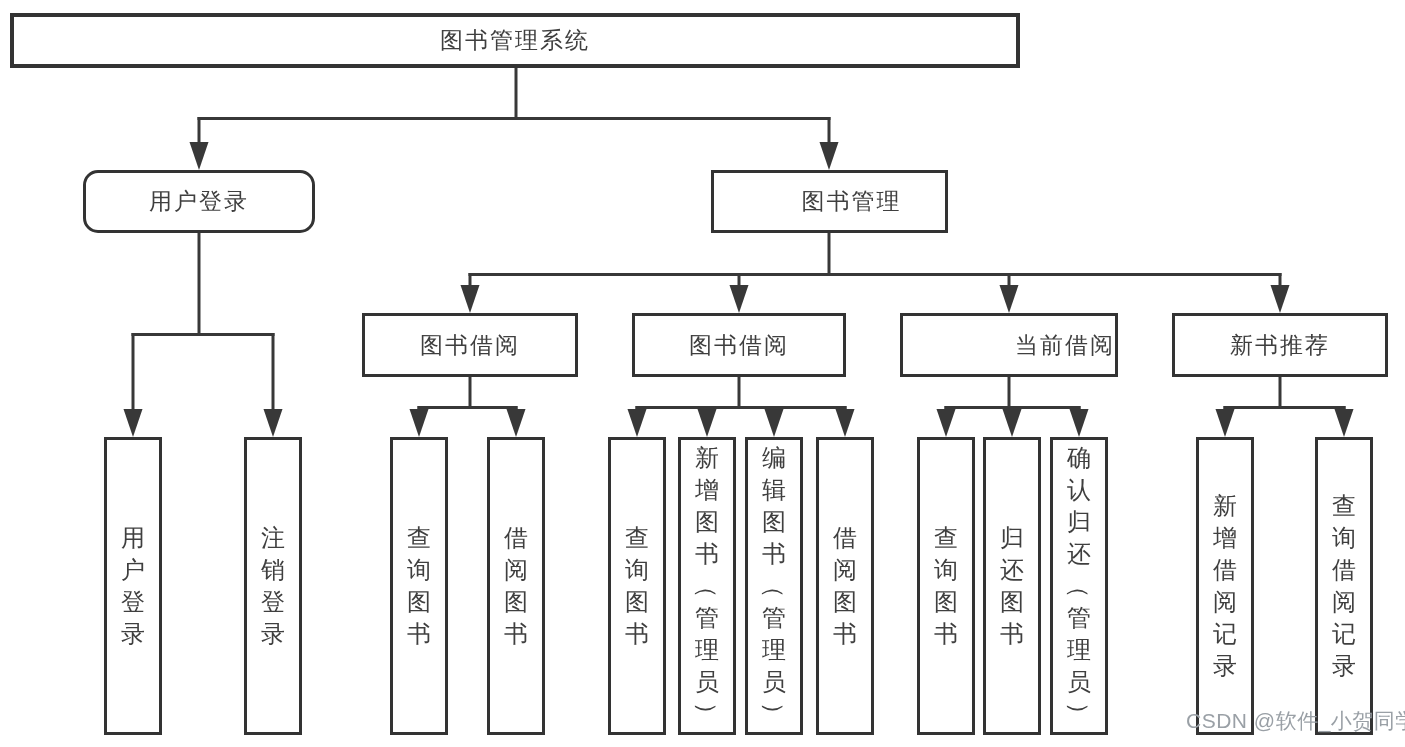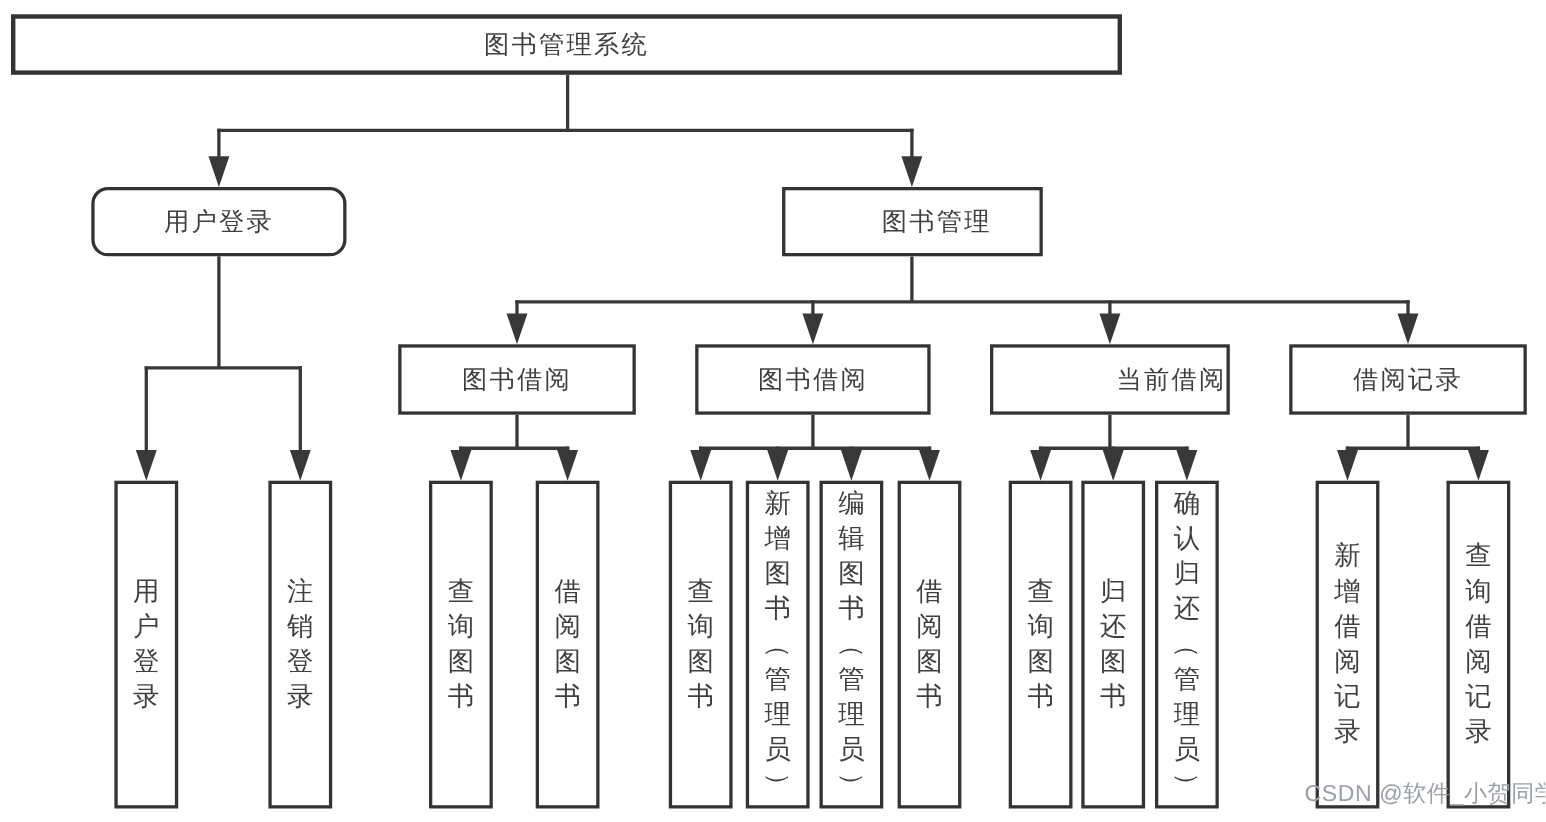--- a/index.html
+++ b/index.html
@@ -135,21 +135,21 @@
   <div class="node" style="left:362px; top:313px; width:216px; height:64px;">
     <span>图书借阅</span>
   </div>
   <div class="node" style="left:632px; top:313px; width:214px; height:64px;">
     <span>图书借阅</span>
   </div>
   <div class="node" style="left:900px; top:313px; width:218px; height:64px;justify-content:flex-end;">
     <span>当前借阅</span>
   </div>
   <div class="node" style="left:1172px; top:313px; width:216px; height:64px;">
-    <span>借阅记录</span>
+    <span>新书推荐</span>
   </div>
 
   <div class="node leaf" style="left:104px;">
     <span class="vtext">
         <span>用</span>
         <span>户</span>
         <span>登</span>
         <span>录</span>
       </span>
   </div>

